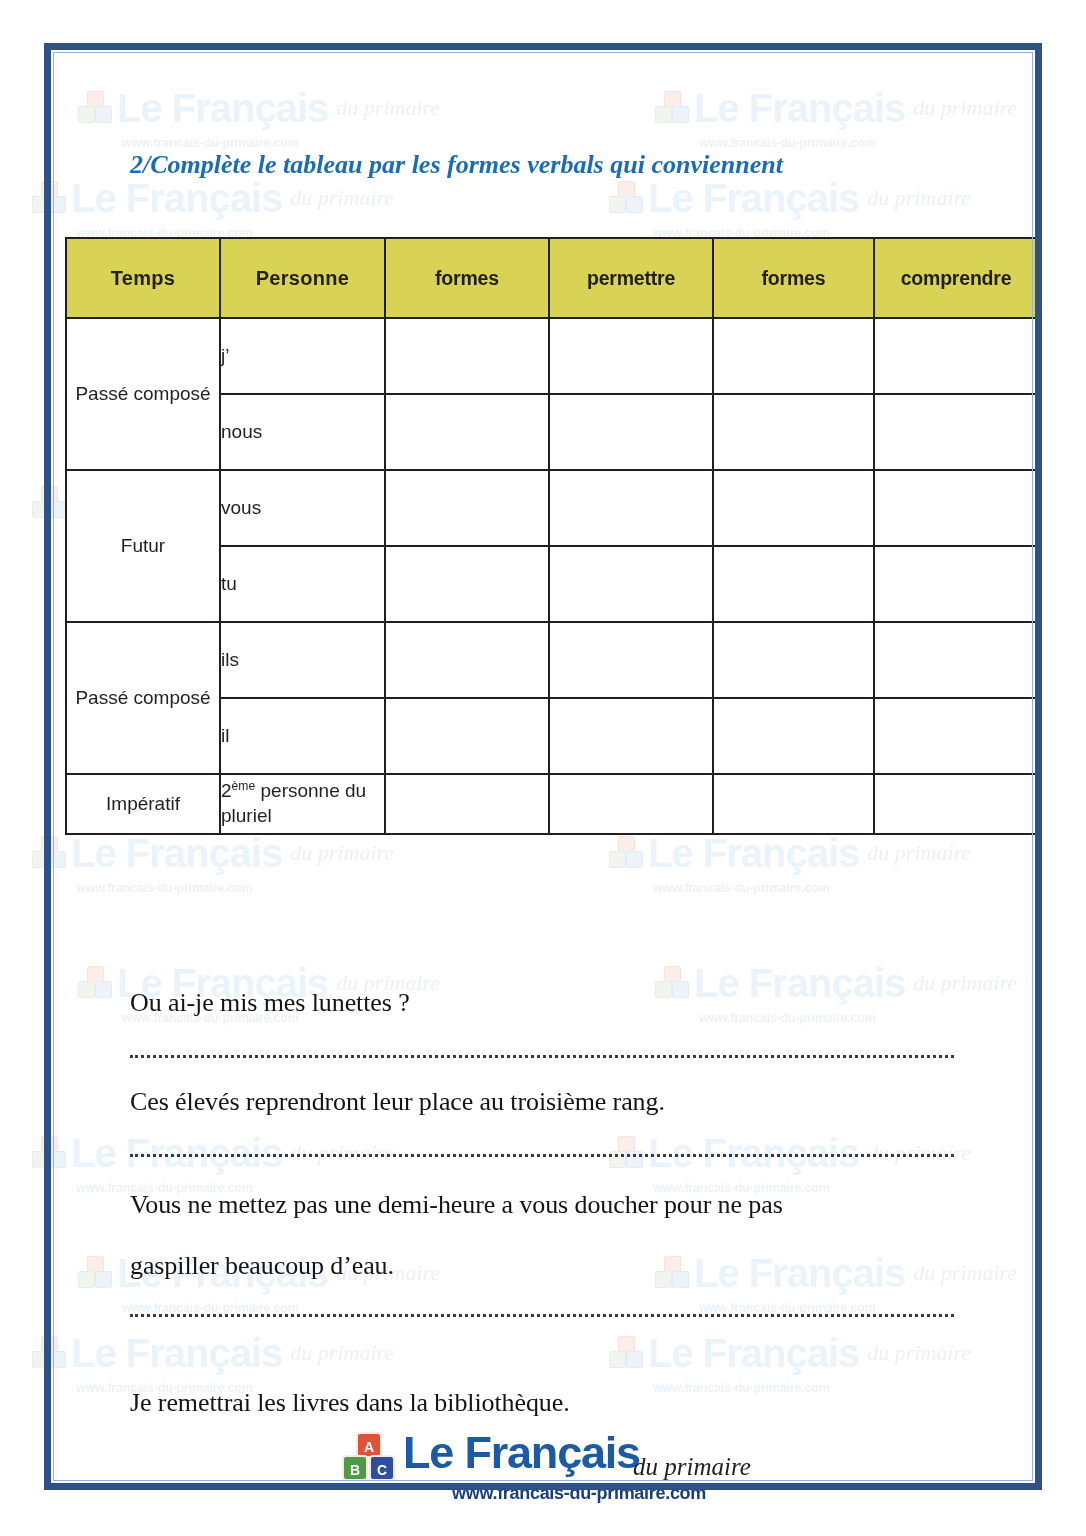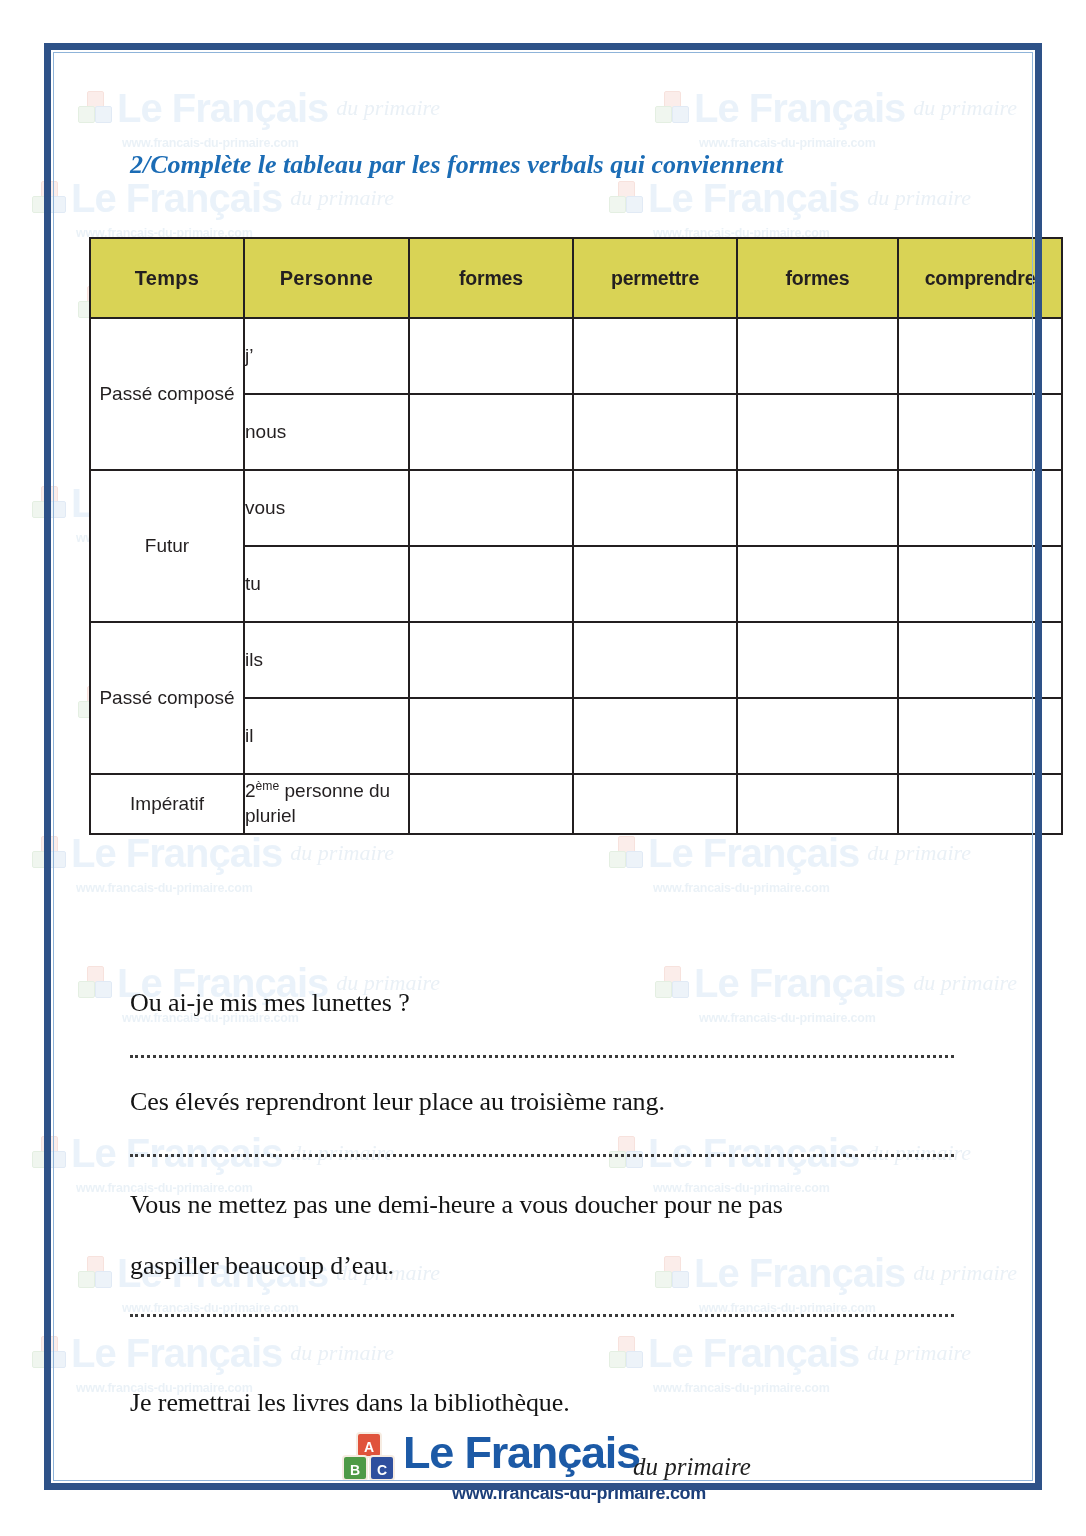--- a/index.html
+++ b/index.html
@@ -131,21 +131,20 @@
 
   
   #verb-table {
     position: absolute;
     left: 65px;
     top: 221px;
     width: 960px;
     border-collapse: collapse;
     table-layout: fixed;
     background: #f9a8d4;
-    margin-left: 24px;
   }
   #verb-table td, #verb-table th {
     border: 2.5px solid #231f20;
     padding: 0;
     vertical-align: middle;
     background: #ffffff;
   }
   #verb-table thead th {
     background: #d9d355;
     height: 78px;

